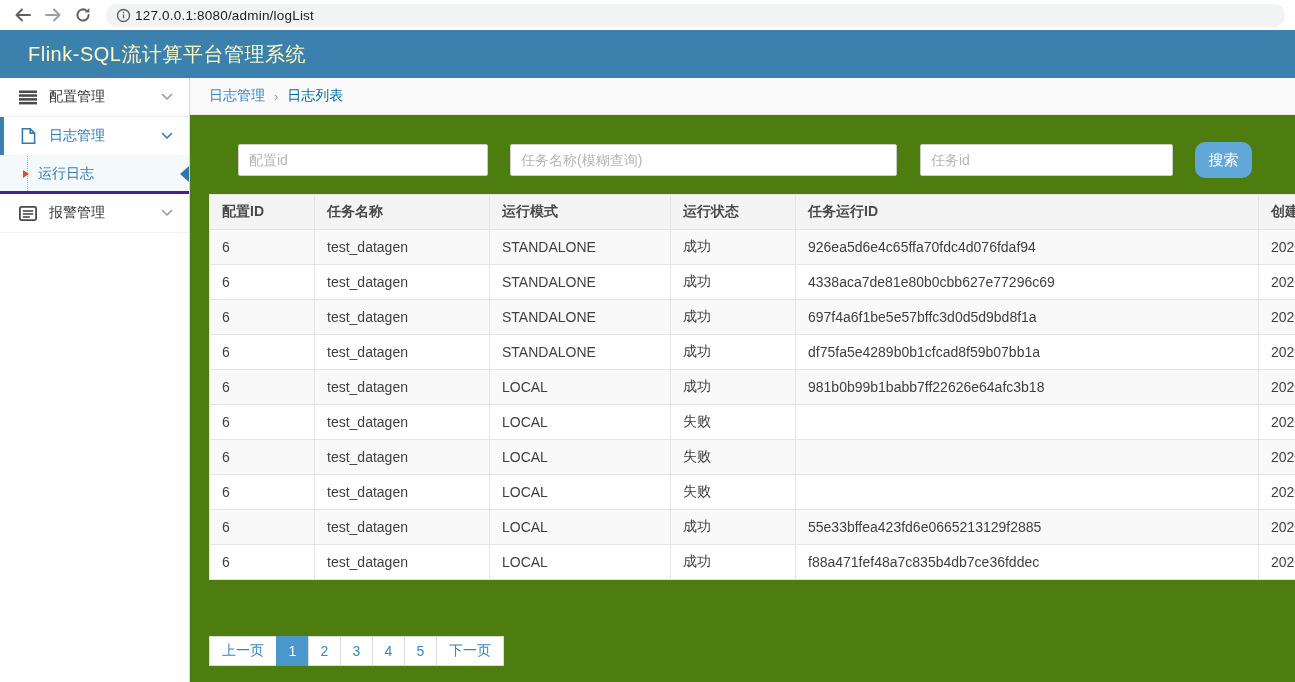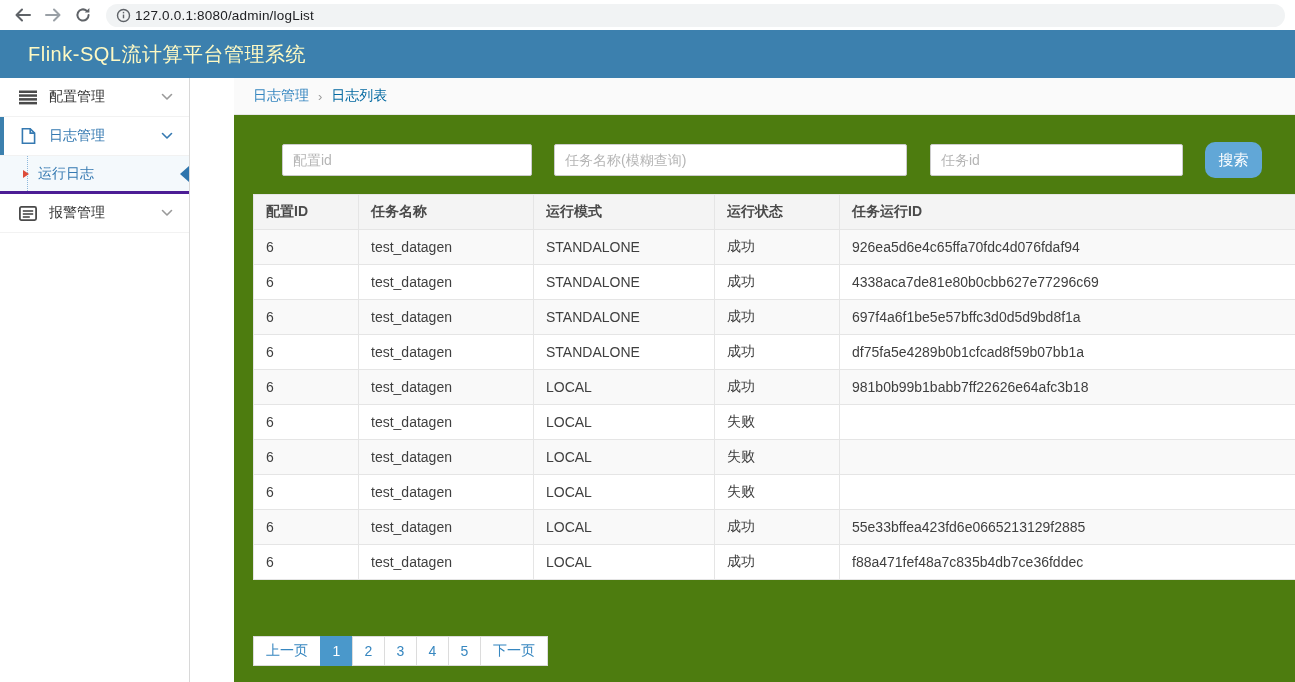--- a/index.html
+++ b/index.html
@@ -14,21 +14,21 @@
   .browser-bar{height:30px;display:flex;align-items:center;background:#fff;padding:0 10px;gap:4px;}
   .nav-ic{width:26px;height:26px;display:flex;align-items:center;justify-content:center;cursor:pointer;flex:0 0 auto;}
   .omnibox{flex:1;height:23px;margin-left:6px;background:#f1f3f4;border-radius:12px;display:flex;align-items:center;padding:0 10px;gap:4px;}
   .url-text{font-size:13.5px;color:#202124;letter-spacing:.2px;}
 
   
   .app-header{height:48px;background:var(--header-bg);display:flex;align-items:center;}
   .app-title{color:#fef9c3;font-size:20px;font-weight:normal;padding-left:28px;letter-spacing:.5px;}
 
   
-  .app-body{display:flex;height:604px;gap:44px;}
+  .app-body{display:flex;height:604px;}
   .sidebar{width:190px;flex:0 0 190px;background:#fff;border-right:1px solid #d8d8d8;}
   .main{flex:1;min-width:0;display:flex;flex-direction:column;}
 
   
   .side-item{position:relative;height:39px;display:flex;align-items:center;padding-left:18px;border-bottom:1px solid #f2f2f2;cursor:pointer;color:#333;font-size:14px;}
   .side-item .icn{width:20px;display:flex;justify-content:center;margin-right:11px;}
   .side-item .chev{position:absolute;right:16px;color:#9a9a9a;display:flex;}
   .side-item.active{color:var(--accent-blue);}
   .side-item.active .chev{color:var(--accent-blue);}
   .side-item.active::before{content:"";position:absolute;left:0;top:0;bottom:0;width:4px;background:var(--header-bg);}
@@ -43,21 +43,21 @@
   .breadcrumb a{color:var(--link-blue);text-decoration:none;cursor:pointer;}
   .breadcrumb .sep{color:#9a9a9a;font-size:13px;}
   .breadcrumb .cur{color:#0369a1;}
 
   
   .content{flex:1;padding-left:19px;background:#4d7c0f;}
   .search-row{margin-top:27px;display:flex;align-items:center;}
   .inp{height:32px;border:1px solid #ccc;border-radius:2px;padding:0 10px;font-size:14px;color:#333;font-family:inherit;outline:none;}
   .inp::placeholder{color:#b5b5b5;}
   .inp1{width:250px;margin-left:29px;}
-  .inp2{width:353px;margin-left:22px;}
+  .inp2{width:387px;margin-left:22px;}
   .inp3{width:253px;margin-left:23px;}
   .search-btn{width:57px;height:36px;margin-left:22px;background:var(--search-btn);color:#fff;border:none;border-radius:10px;font-size:15px;font-family:inherit;cursor:pointer;}
 
   
   .table-clip{width:1086px;overflow:hidden;margin-top:16px;}
   table{border-collapse:collapse;table-layout:fixed;width:1269px;font-size:14px;}
   th,td{border:1px solid #e5e5e5;padding:8px 12px;text-align:left;white-space:nowrap;overflow:hidden;height:35px;}
   th{background:#f4f4f4;color:#4a4a4a;font-weight:600;}
   td{color:var(--txt);}
   tbody tr:nth-child(odd){background:#f9f9f9;}

